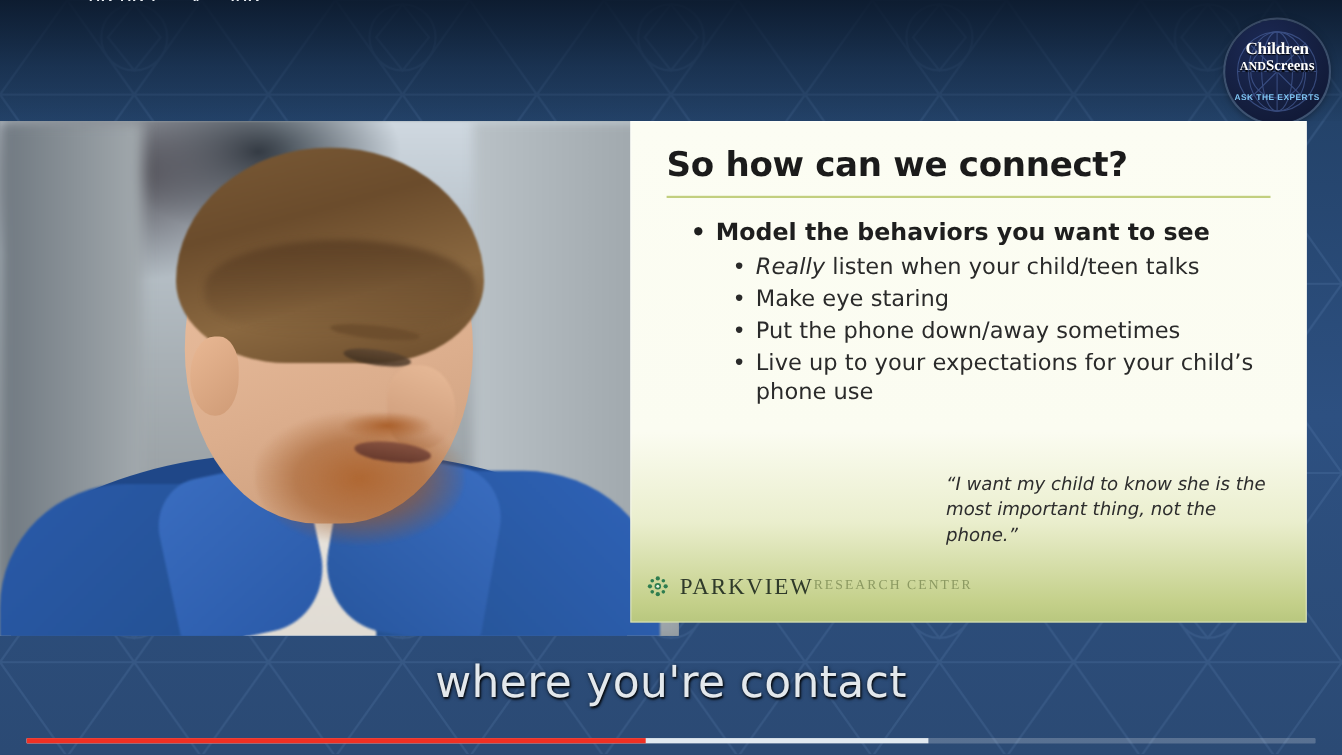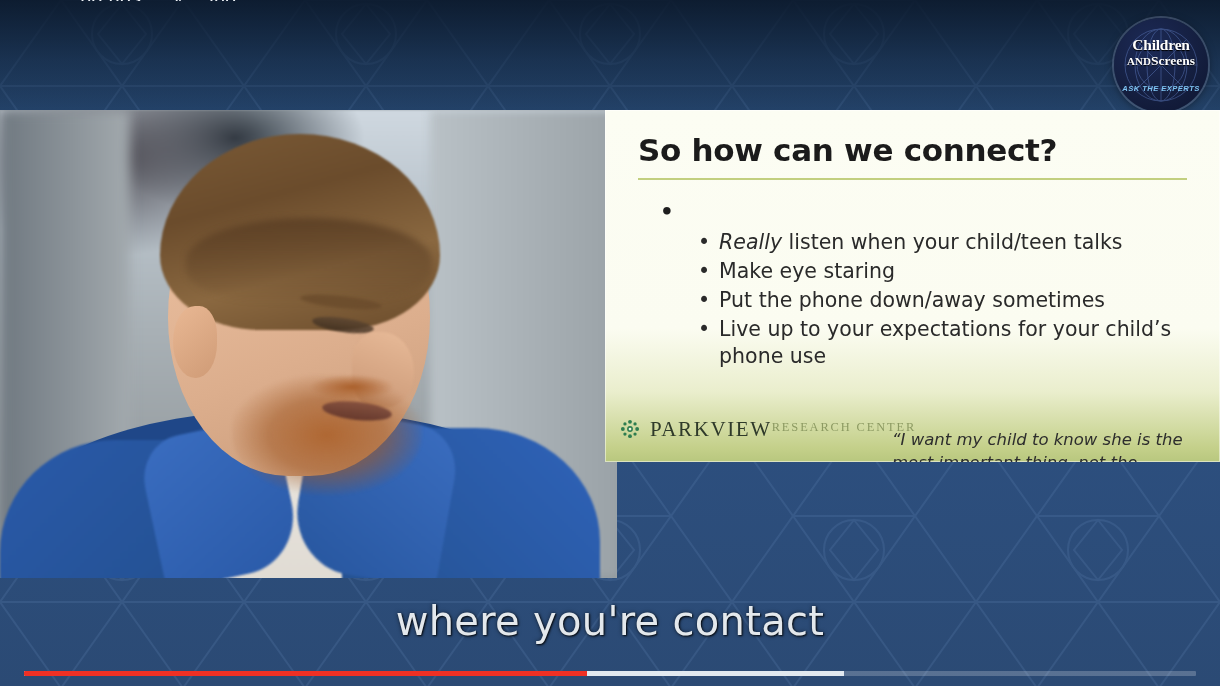--- a/index.html
+++ b/index.html
@@ -49,21 +49,21 @@
   .badge-text {
     position:absolute; inset:0;
     display:flex; flex-direction:column; align-items:center; justify-content:center;
     gap:0px; text-align:left; line-height:1;
   }
   .badge-l1 { color:#fff; font-size:15.5px; font-weight:bold; letter-spacing:-.2px;
               font-family:"Liberation Serif", serif; text-shadow:0 1px 1px #000; }
   .badge-l2 { color:#fff; font-size:13.5px; font-weight:bold; margin-top:1px;
               font-family:"Liberation Serif", serif; text-shadow:0 1px 1px #000; }
   .badge-l2 .small { font-size:11px; }
-  .badge-l3 { color:#7fc4f2; font-size:7.6px; font-weight:bold; letter-spacing:.45px; margin-top:18px;font-style:italic; }
+  .badge-l3 { color:#7fc4f2; font-size:7.6px; font-weight:bold; letter-spacing:.45px; margin-top:18px; }
 
   
   #video {
     position:absolute; left:0; top:110px; width:617px; height:468px;
     overflow:hidden; background:#9aa3a8;
   }
   .vbg {
     position:absolute; inset:0;
     background:
       radial-gradient(ellipse 260px 160px at 18% 10%, #4c4a52 0%, rgba(76,74,82,0) 62%),
@@ -185,21 +185,21 @@
   }
   .mouth {
     position:absolute; left:322px; top:292px; width:70px; height:18px;
     background:linear-gradient(180deg,#7d4a3c 0%, #5a3029 100%);
     border-radius:50%;
     transform:rotate(6deg); filter:blur(1px); opacity:.85;
   }
 
   
   #slide {
-    position:absolute; left:605px; top:110px; width:615px; height:352px;
+    position:absolute; left:573px; top:110px; width:615px; height:456px;
     background:linear-gradient(180deg,#fcfdf3 0%, #fbfcf1 62%, #eaeecd 80%, #c4d08a 96%, #b8c77e 100%);
     box-shadow:inset 0 0 0 1px rgba(255,255,255,.5);
     overflow:hidden;
   }
   .slide-title {
     position:absolute; left:33px; top:22px;
     font-size:31px; font-weight:bold; color:#1b1b1b;
     letter-spacing:-.3px;
     font-family:"DejaVu Sans", sans-serif;
   }
@@ -333,20 +333,21 @@
   </div>
 
   <div id="slide">
     <div class="slide-title">So how can we connect?</div>
     <div class="title-rule"></div>
 
     <div class="bullets">
 
       <div class="b1">
         <span class="dot">•</span>
+        <span>Model the behaviors you want to see</span>
       </div>
 
       <div class="b2">
         <span class="dot">•</span>
         <span><em class="em">Really</em><span> listen when your child/teen talks</span></span>
       </div>
 
       <div class="b2">
         <span class="dot">•</span>
         <span>Make eye staring</span>

